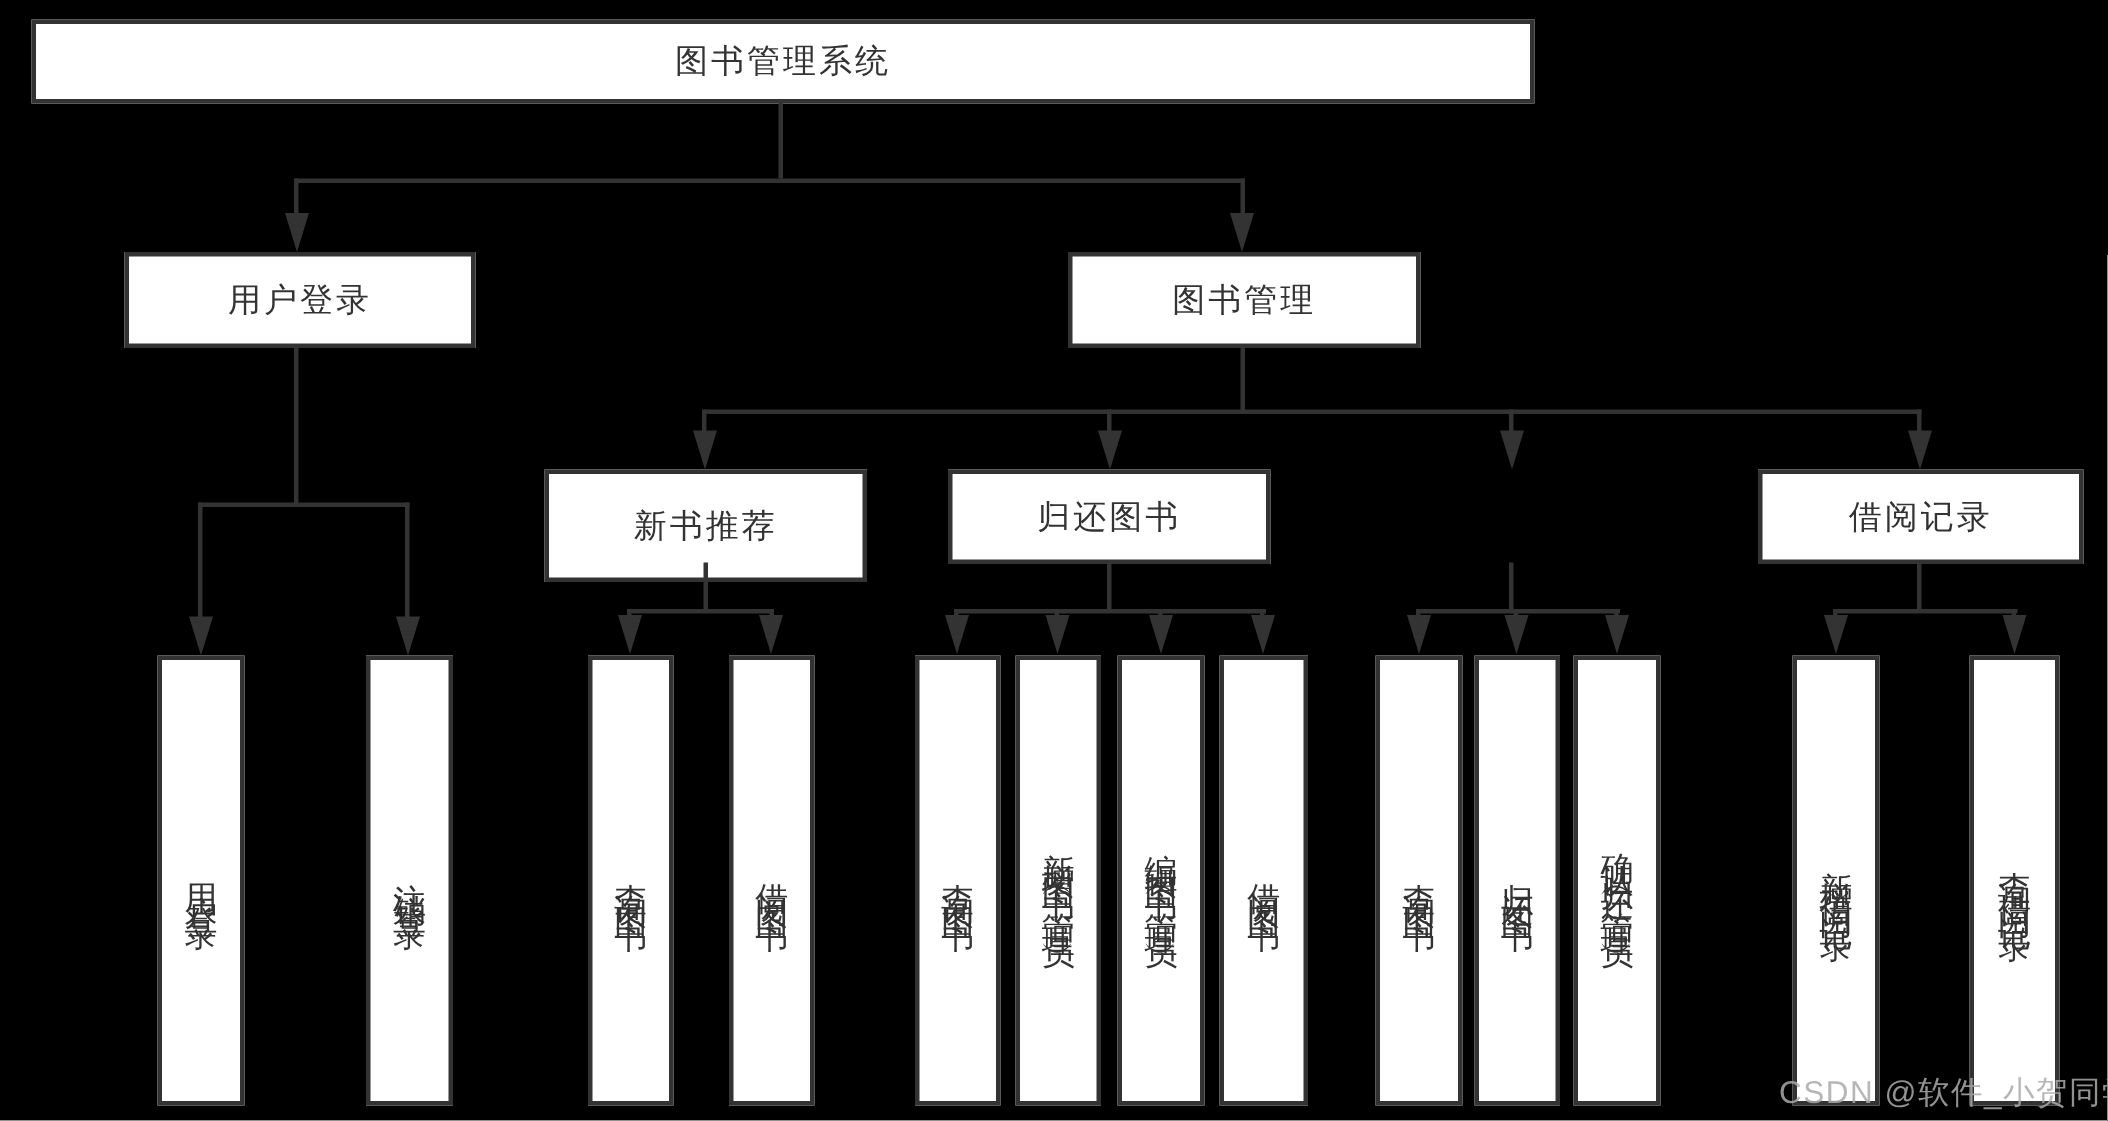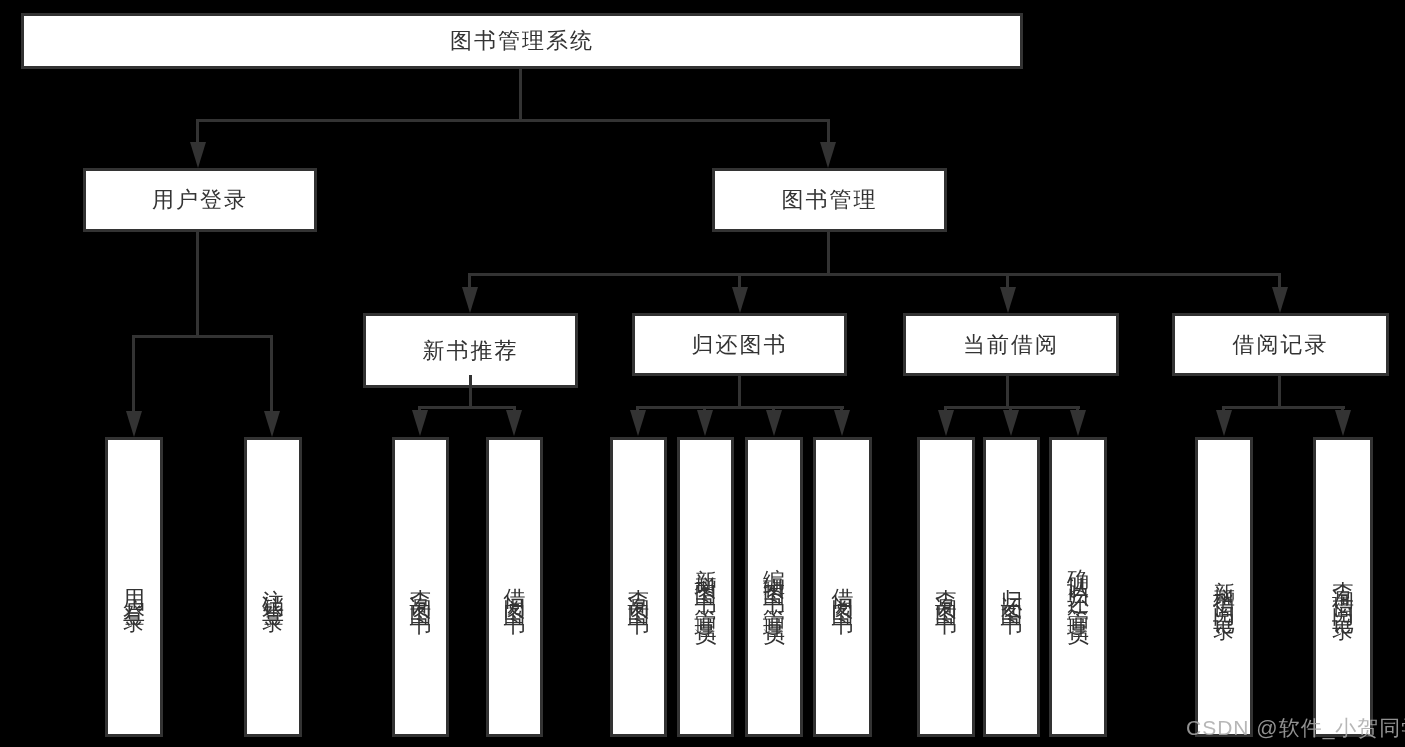--- a/index.html
+++ b/index.html
@@ -62,21 +62,20 @@
   <div class="arrow" style="left:462px;top:287px;"></div>
   <div class="vline" style="left:738px;top:273px;height:16px;"></div>
   <div class="arrow" style="left:732px;top:287px;"></div>
   <div class="vline" style="left:1006px;top:273px;height:16px;"></div>
   <div class="arrow" style="left:1000px;top:287px;"></div>
   <div class="vline" style="left:1278px;top:273px;height:16px;"></div>
   <div class="arrow" style="left:1272px;top:287px;"></div>
 
   <div class="box" style="left:363px;top:313px;width:215px;height:75px;">新书推荐</div>
   <div class="box" style="left:632px;top:313px;width:215px;height:63px;">归还图书</div>
-  <div class="box" style="left:903px;top:313px;width:216px;height:63px;">当前借阅</div>
   <div class="box" style="left:1172px;top:313px;width:217px;height:63px;">借阅记录</div>
 
   <div class="vline" style="left:469px;top:375px;height:32px;"></div>
   <div class="hline" style="left:418px;top:406px;width:98px;"></div>
   <div class="vline" style="left:418px;top:406px;height:10px;"></div>
   <div class="arrow" style="left:412px;top:410px;"></div>
   <div class="vline" style="left:513px;top:406px;height:10px;"></div>
   <div class="arrow" style="left:506px;top:410px;"></div>
 
   <div class="vline" style="left:738px;top:375px;height:32px;"></div>

